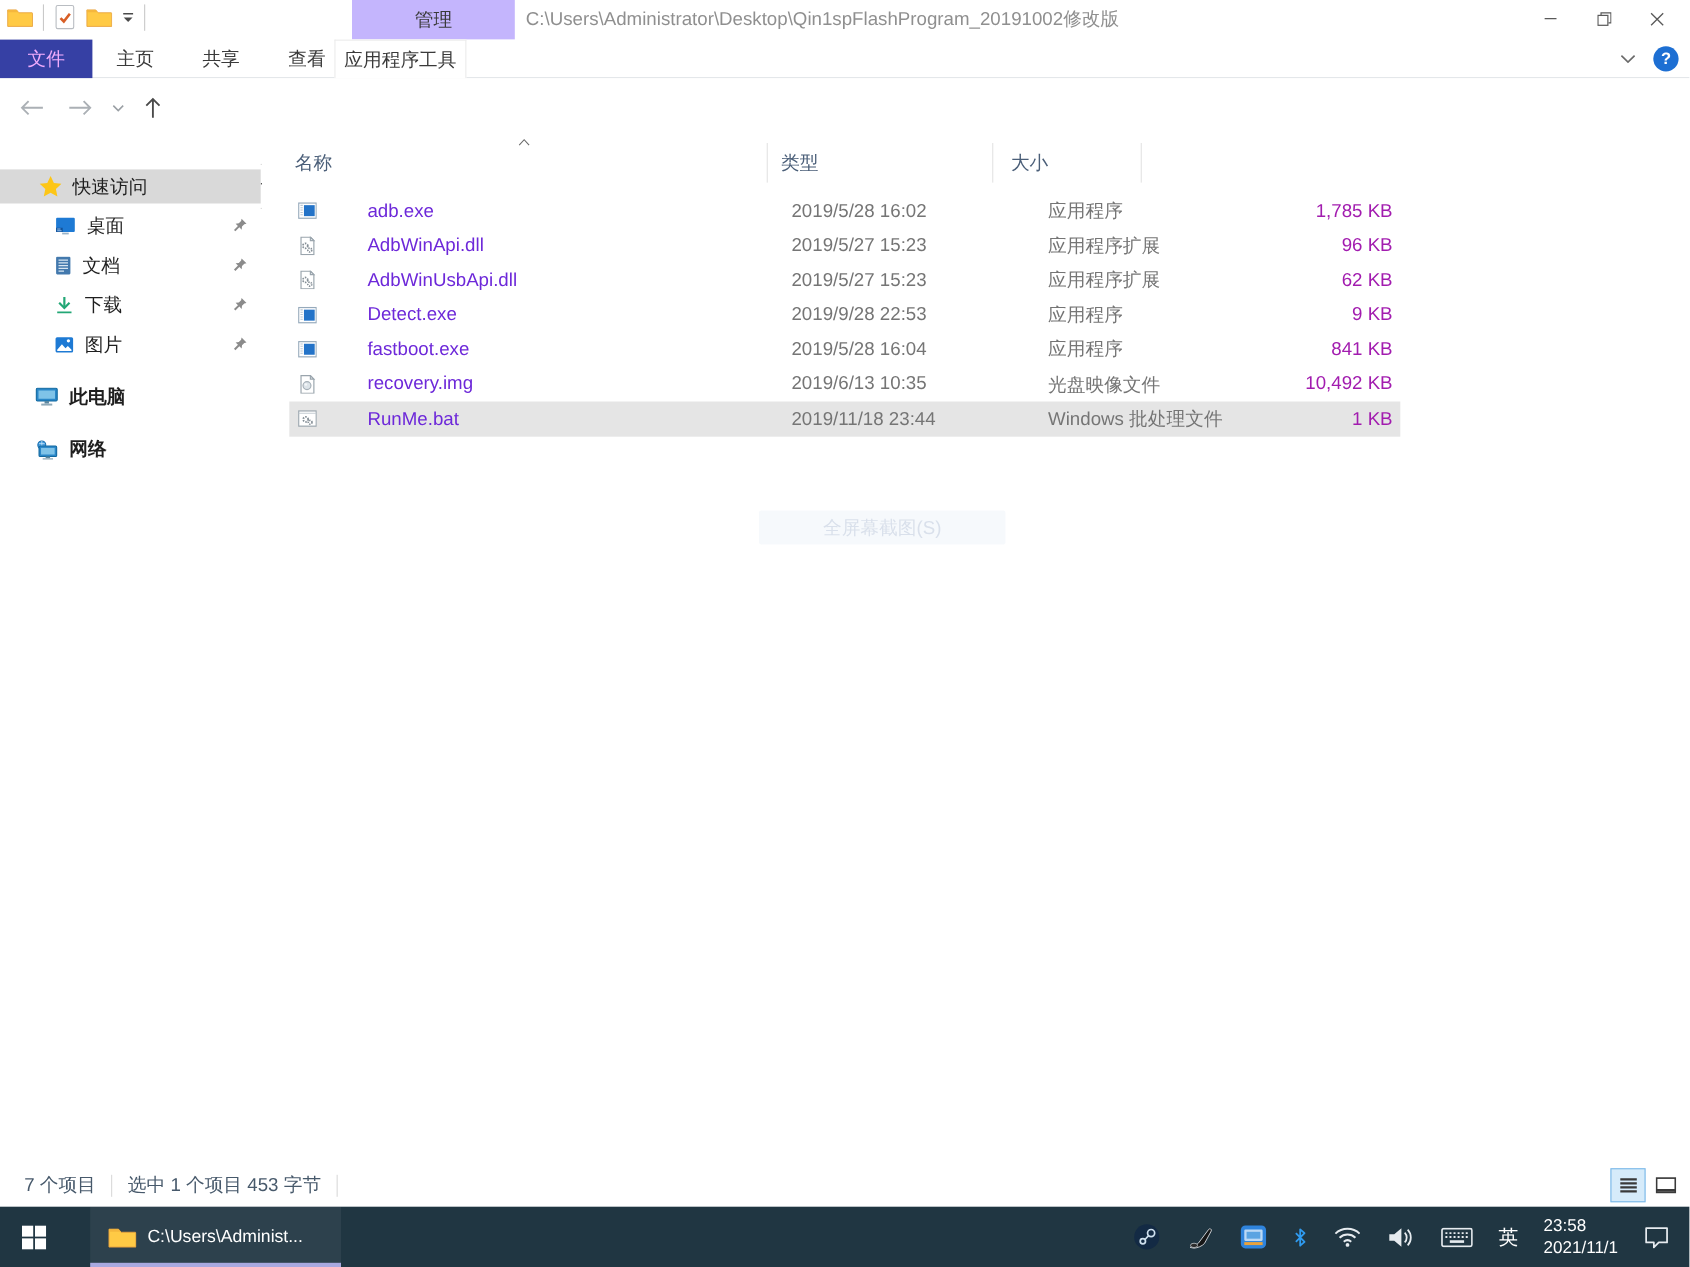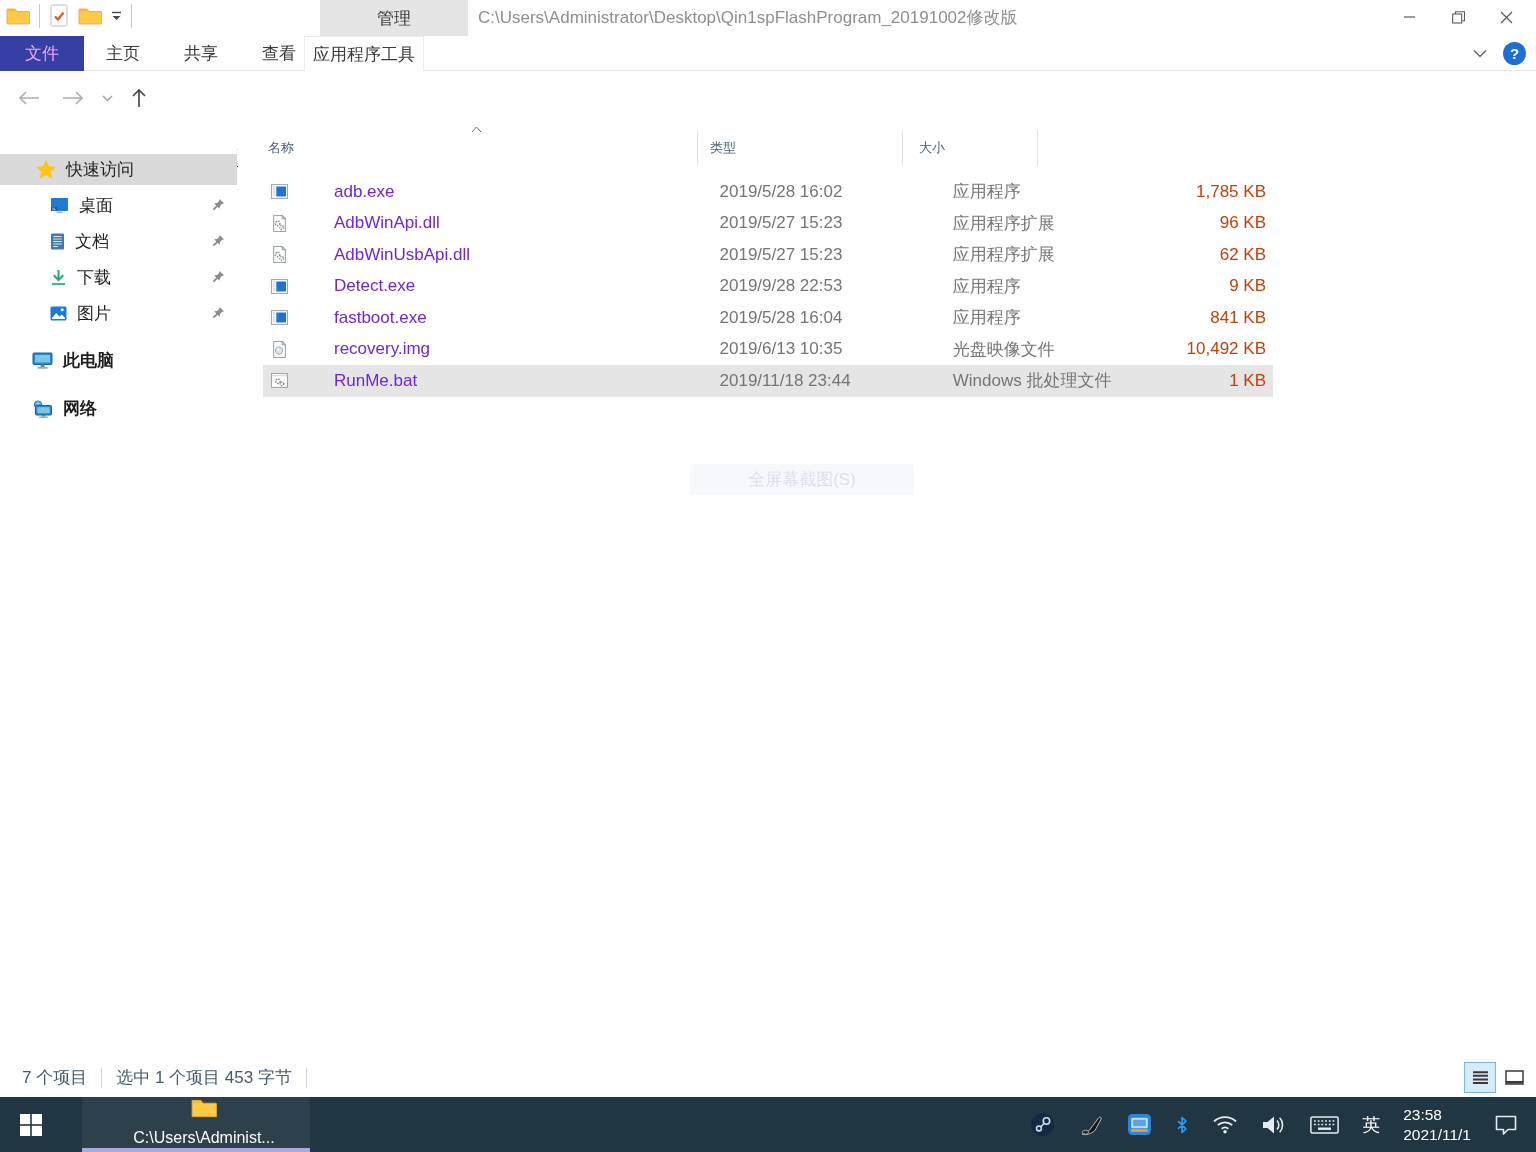--- a/index.html
+++ b/index.html
@@ -4,21 +4,21 @@
 <style>
   * { margin:0; padding:0; box-sizing:border-box; }
   html,body { width:1536px; height:1152px; overflow:hidden; }
   body { font-family:"Liberation Sans","DejaVu Sans",sans-serif; background:#fff; position:relative; color:#1f1f1f; }
   svg { display:block; }
 
   
   .titlebar { position:absolute; top:0; left:0; width:1536px; height:36px; background:#fff; }
   .qat { position:absolute; left:6px; top:4px; display:flex; align-items:center; gap:9px; }
   .qat-sep { width:1px; height:24px; background:#c9c9c9; }
-  .manage-chip { position:absolute; left:320px; top:0; width:148px; height:36px; background:#e5e5e5; display:flex; align-items:center; justify-content:center; font-size:17px; color:#3a3a3a; }
+  .manage-chip { position:absolute; left:320px; top:0; width:148px; height:36px; background:#c4b5fd; display:flex; align-items:center; justify-content:center; font-size:17px; color:#3a3a3a; }
   .window-title { position:absolute; left:478px; top:0; height:36px; line-height:36px; font-size:17px; color:#8f8f8f; white-space:nowrap; }
   .win-controls { position:absolute; right:6px; top:0; display:flex; }
   .win-btn { width:48px; height:34px; display:flex; align-items:center; justify-content:center; }
 
   
   .tabs-row { position:absolute; top:36px; left:0; width:1536px; height:35px; background:#fff; border-bottom:1px solid #e4e7ea; }
   .tab { position:absolute; top:0; height:35px; display:flex; align-items:center; justify-content:center; font-size:17px; color:#3a3a3a; }
   .tab-file { left:0; width:84px; background:#3640a4; color:#f0abfc;text-align:center; }
   .tab-home { left:84px; width:78px; }
   .tab-share { left:162px; width:78px; }
@@ -40,49 +40,49 @@
   
   .sidebar { position:absolute; top:140px; left:0; width:237px; bottom:94px; background:#fff; }
   .side-row { height:31px; display:flex; align-items:center; font-size:17px; color:#1f1f1f; position:relative; }
   .side-qa { background:#d9d9d9; padding-left:36px; margin-top:14px; gap:10px; }
   .side-child { padding-left:50px; margin-top:5px; gap:10px; }
   .side-root { padding-left:32px; gap:10px;font-weight:bold; }
   .pin { position:absolute; right:12px; top:8px; }
 
   
   .file-area { position:absolute; left:238px; top:128px; right:0; bottom:94px; background:#fff; }
-  .list-header { position:absolute; left:25px; top:2px; height:36px; display:flex; font-size:13px; color:#4a5e78; }
+  .list-header { position:absolute; left:25px; top:2px; height:36px; display:flex; font-size:17px; color:#4a5e78; }
   .hcol { display:flex; align-items:center; padding-left:5px; border-right:1px solid #e3e3e3; position:relative; }
   .hcol-name { width:435px; }
   .hcol-date { width:242px; padding-left:10px; }
   .hcol-type { width:205px; padding-left:12px; }
   .hcol-size { width:135px; justify-content:flex-start; padding-left:16px; }
   .sort-caret { position:absolute; left:208px; top:-4px; }
   .rows { position:absolute; left:25px; top:48px; width:1010px; }
   .frow { height:31.5px; display:flex; align-items:center; font-size:17px; }
   .frow.selected { background:#e5e5e5; }
   .fcell-icon { width:18px; margin-left:8px; margin-right:9px; flex:none; }
   .fcell-name { width:400px; color:#6d28d9; white-space:nowrap;margin-left:36px; }
   .fcell-date { width:242px; color:#757575; }
   .fcell-type { width:205px; color:#757575; }
-  .fcell-size { width:127px; color:#c2410c; text-align:right; padding-right:7px; }
+  .fcell-size { width:127px; color:#a21caf; text-align:right; padding-right:7px; }
   .ghost { position:absolute; left:452px; top:336px; width:224px; height:31px; background:rgba(246,249,252,0.95); border-radius:2px; display:flex; align-items:center; justify-content:center; font-size:17px; color:rgba(175,188,210,0.40); }
 
   
   .status-bar { position:absolute; left:0; bottom:55px; width:1536px; height:39px; background:#fff; display:flex; align-items:center; font-size:17px; color:#47596b; }
   .sb-sep { width:1px; height:20px; background:#d9d9d9; margin:0 14px; }
   .sb-count { margin-left:22px; }
   .view-toggles { position:absolute; right:6px; top:4px; display:flex; gap:2px; }
   .vt-btn { width:32px; height:31px; display:flex; align-items:center; justify-content:center; border:1px solid transparent; }
   .vt-btn.active { background:#d6ebfa; border-color:#7ab8e8; }
 
   
   .taskbar { position:absolute; left:0; bottom:0; width:1536px; height:55px; background:#203642; display:flex; align-items:center; }
   .start-btn { width:62px; height:55px; display:flex; align-items:center; justify-content:center; }
-  .task-app { position:relative; margin-left:20px; width:228px; height:55px; display:flex; align-items:center; gap:10px; padding-left:16px; background:rgba(255,255,255,0.06);flex-direction:column; }
+  .task-app { position:relative; margin-left:20px; width:228px; height:55px; display:flex; align-items:center; gap:10px; padding-left:16px; background:rgba(255,255,255,0.06); }
   .task-app-label { color:#fff; font-size:16px; white-space:nowrap; }
   .task-underline { position:absolute; left:0; bottom:0; width:100%; height:4px; background:#a9a9e0; }
   .tray { position:absolute; right:0; top:0; height:55px; display:flex; align-items:center; gap:23px; padding-right:18px; }
   .ime { color:#fff; font-size:18px; }
   .clock { color:#fff; font-size:15.5px; line-height:20px; }
 </style>
 </head>
 <body>
 
 <div class="titlebar">

